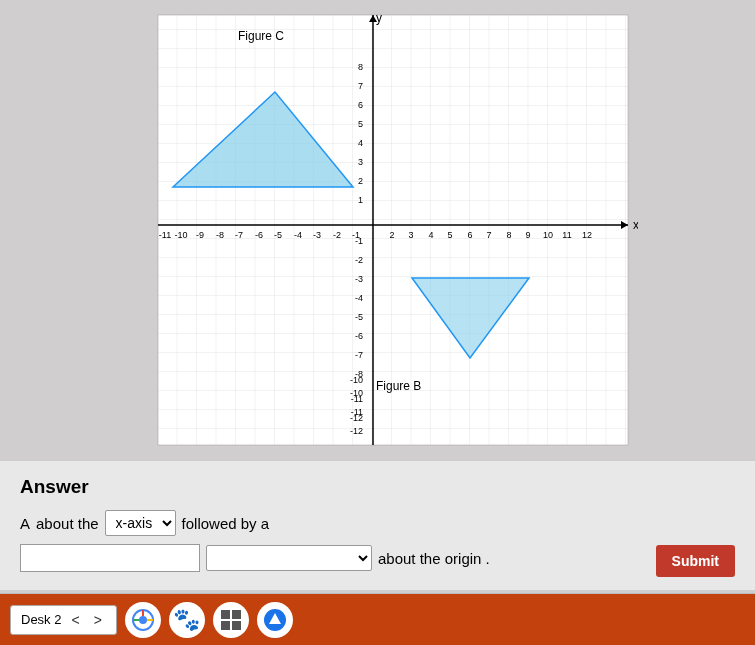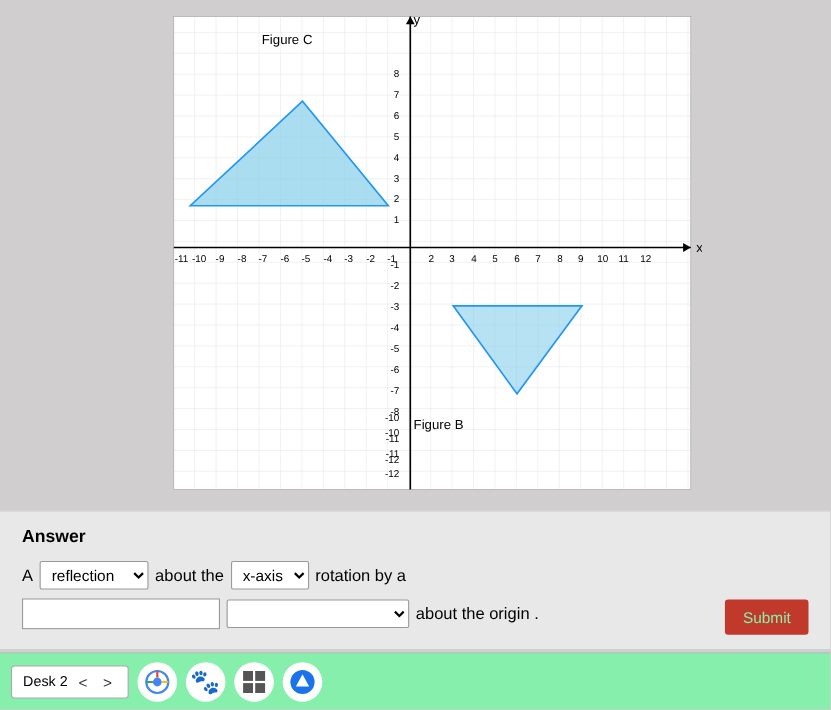--- a/index.html
+++ b/index.html
@@ -39,21 +39,21 @@
       bottom: 55px;
       left: 0;
       right: 0;
       background: #e8e8e8;
       padding: 15px 20px 10px 20px;
       border-top: 1px solid #ccc;
     }
 
     .answer-label {
       font-weight: bold;
-      font-size: 16px;
+      font-size: 19px;
       margin-bottom: 12px;
       color: #000;
     }
 
     .answer-row {
       display: flex;
       align-items: center;
       gap: 6px;
       margin-bottom: 8px;
       font-size: 15px;
@@ -76,36 +76,36 @@
       font-size: 14px;
       width: 180px;
       height: 28px;
     }
 
     .submit-btn {
       position: absolute;
       right: 20px;
       bottom: 68px;
       background: #c0392b;
-      color: #86efac;
+      color: #ffffff;
       border: none;
       padding: 8px 16px;
       font-size: 14px;
       border-radius: 3px;
       cursor: pointer;
-      font-weight: normal;
+      font-weight: bold;
     }
 
     .taskbar {
       position: absolute;
       bottom: 0;
       left: 0;
       right: 0;
       height: 52px;
-      background: #86efac;
+      background: #c2410c;
       display: flex;
       align-items: center;
       padding: 0 10px;
       border-top: 1px solid #bbb;
       gap: 8px;
     }
 
     .taskbar-desk {
       background: white;
       border: 1px solid #aaa;
@@ -228,32 +228,27 @@
       <text x="245" y="411" font-size="9" fill="black" text-anchor="end">-12</text>
     </svg>
   </div>
 </div>
 
 <div class="answer-section">
   <div class="answer-label">Answer</div>
 
   <div class="answer-row">
     <span>A</span>
-    <select>
-      <option value="reflection" selected="">reflection</option>
-      <option value="rotation">rotation</option>
-      <option value="translation">translation</option>
-    </select>
     <span>about the</span>
     <select>
       <option value="x-axis" selected="">x-axis</option>
       <option value="y-axis">y-axis</option>
       <option value="origin">origin</option>
     </select>
-    <span>rotation by a</span>
+    <span>followed by a</span>
   </div>
 
   <div class="answer-row">
     <input type="text" style="width: 180px; height: 28px; border: 1px solid rgb(153, 153, 153); padding: 3px 8px;" value="" placeholder="">
     <select style="border:1px solid #999; background:white; padding:3px 6px; font-size:14px; border-radius:2px;">
       <option value=""></option>
       <option value="90cw">90° clockwise</option>
       <option value="90ccw">90° counterclockwise</option>
       <option value="180">180°</option>
     </select>

